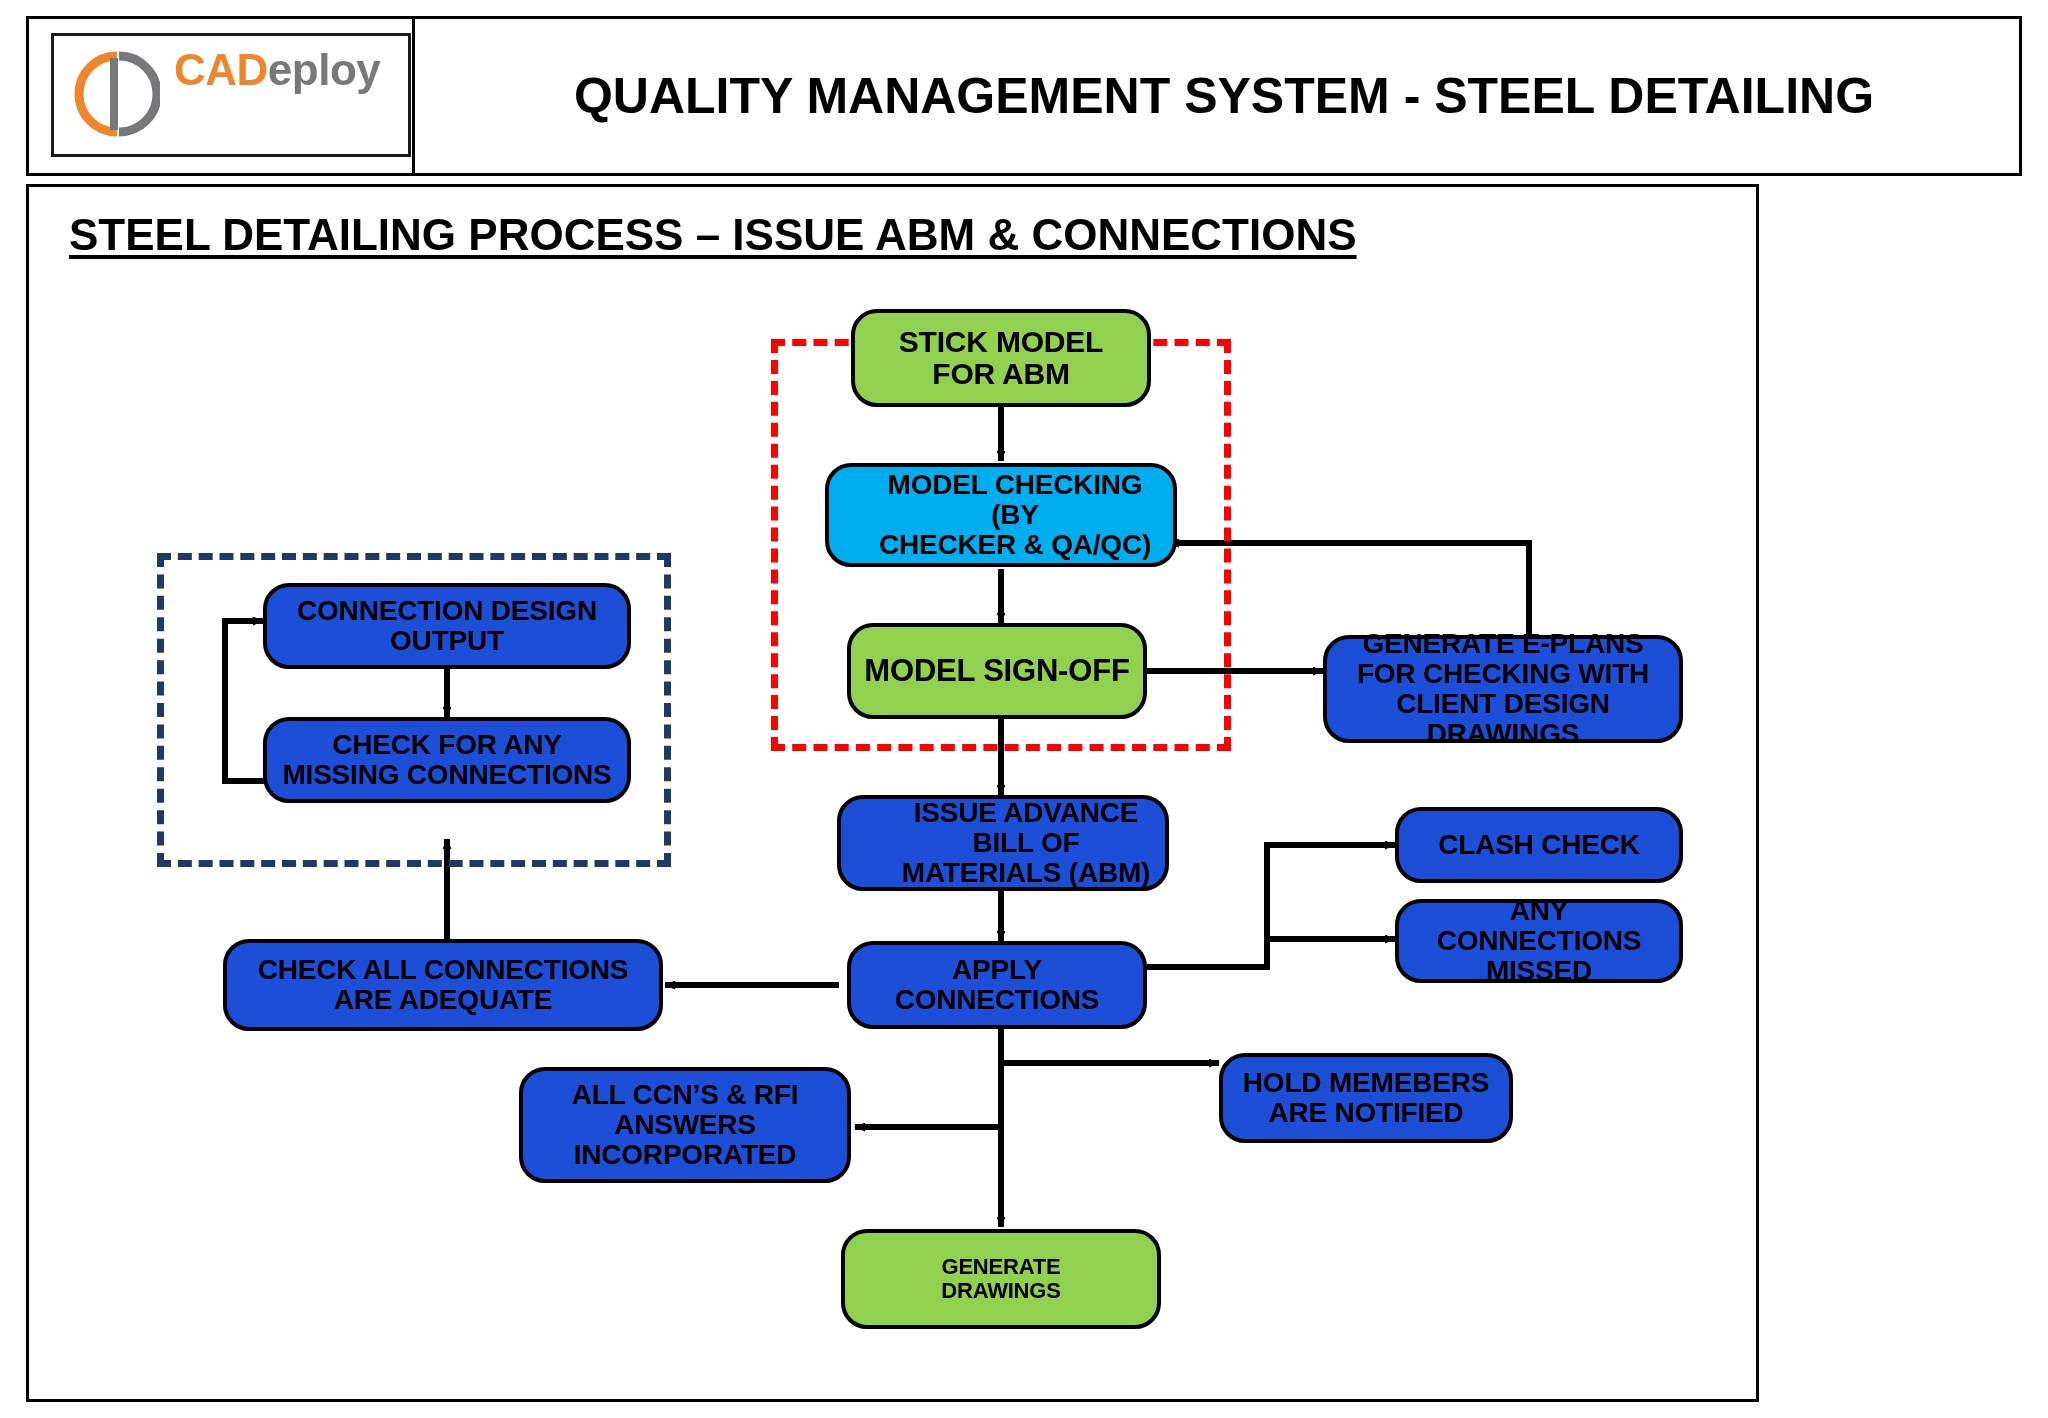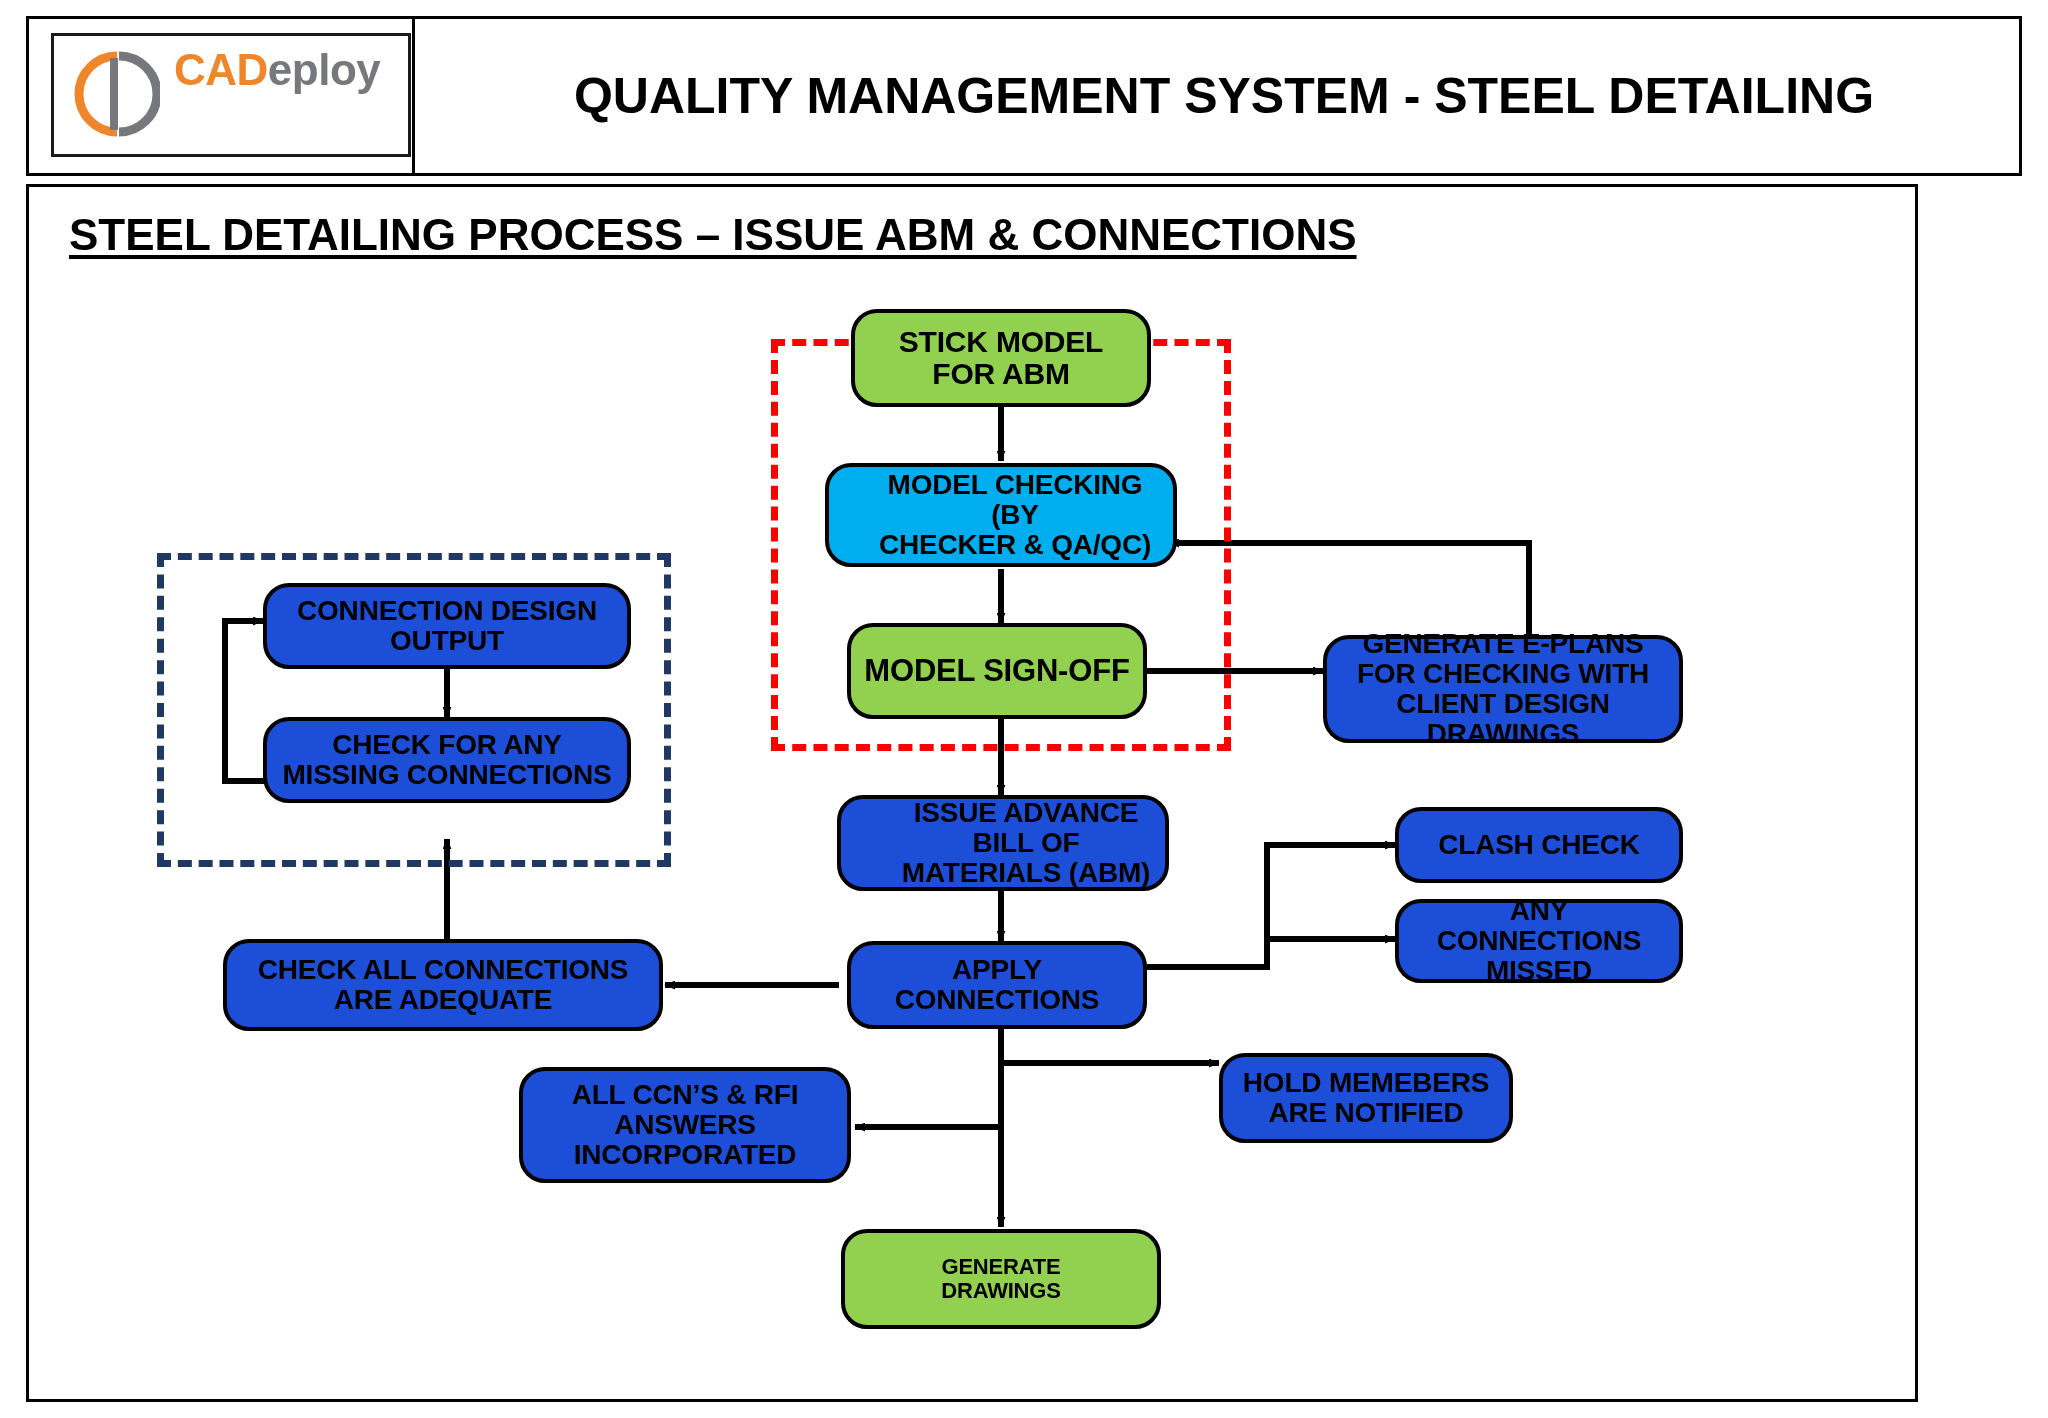--- a/index.html
+++ b/index.html
@@ -92,21 +92,21 @@
     letter-spacing: 0px;
     font-stretch: condensed;
     text-align: center;
   }
 
   
   #body-frame {
     position: absolute;
     left: 26px;
     top: 184px;
-    width: 1892px;
+    width: 1733px;
     height: 1218px;
     border: 3px solid #000000;
     box-sizing: border-box;
     background: #ffffff;
   }
   #section-title {
     position: absolute;
     left: 40px;
     top: 23px;
     font-size: 44px;

